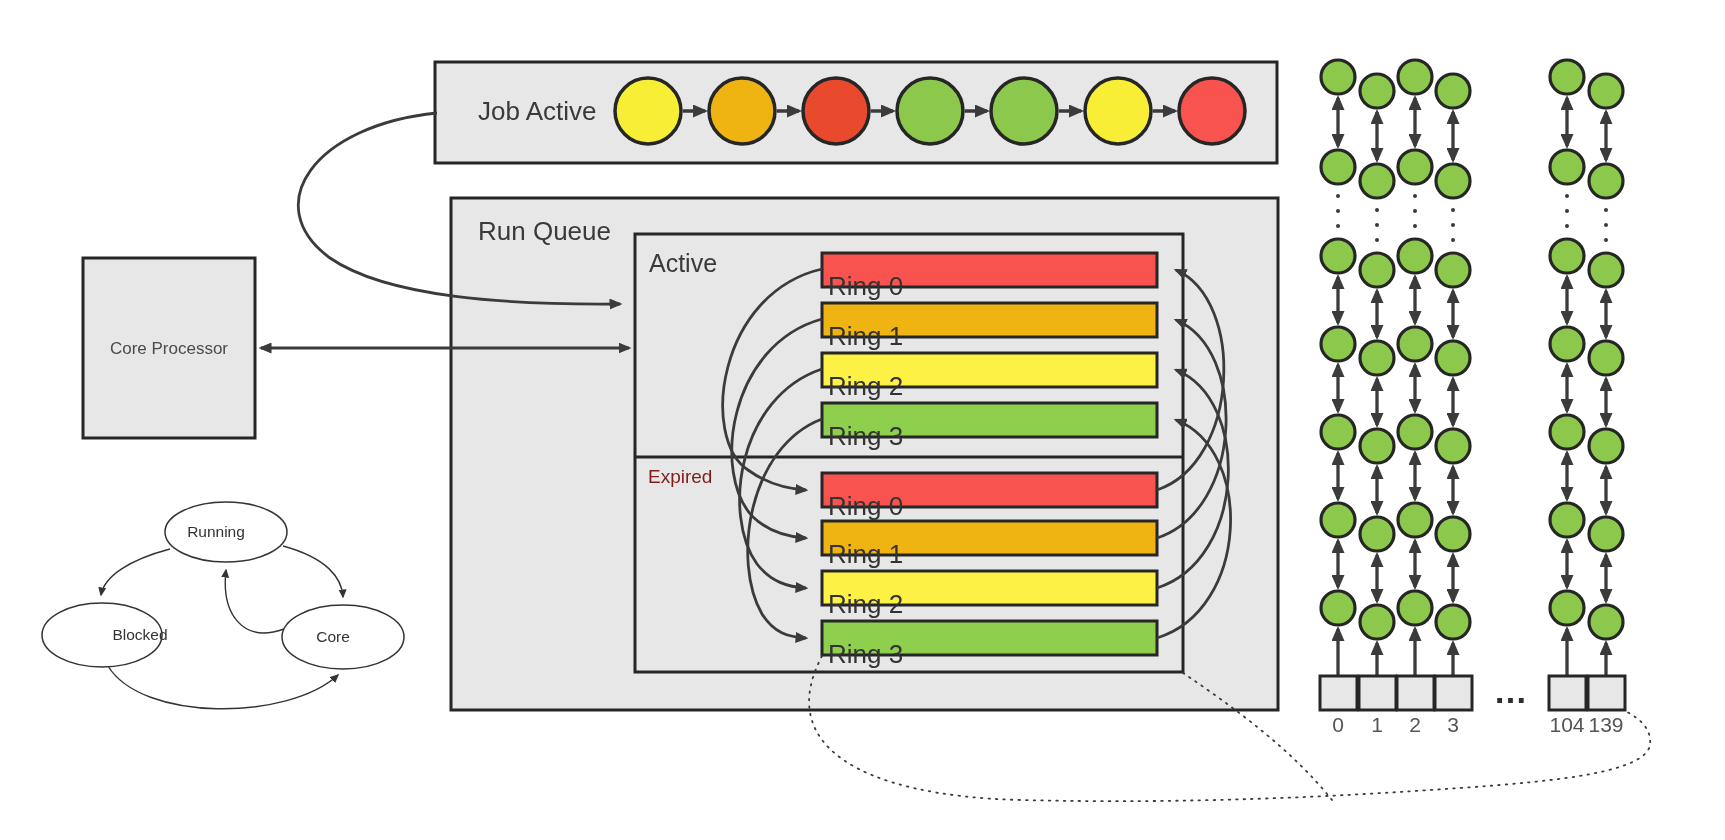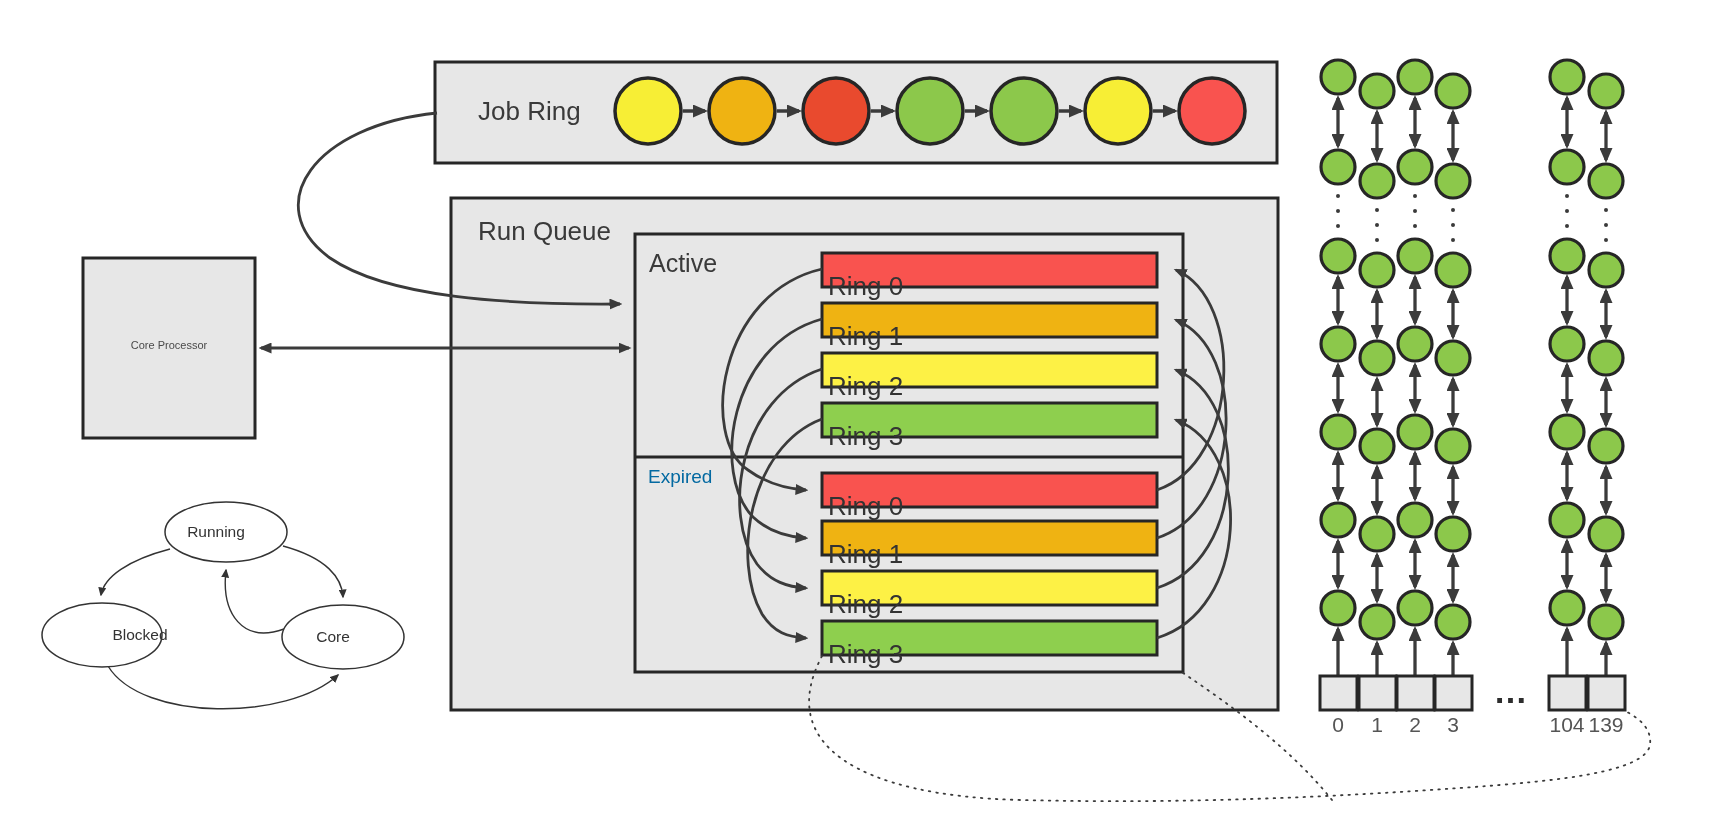--- a/index.html
+++ b/index.html
@@ -2,23 +2,23 @@
 <html><head>
 <meta charset="utf-8">
 <style>
   html,body{margin:0;padding:0;background:#fff;}
   .canvas{position:relative;width:1725px;height:840px;background:#fff;overflow:hidden;
           font-family:"Liberation Sans","DejaVu Sans",sans-serif;}
   .canvas svg{position:absolute;left:0;top:0;}
   .lbl{position:absolute;white-space:nowrap;color:#3a3a3a;}
   .lbl-big{font-size:26px;}
   .lbl-active{font-size:25px;}
-  .lbl-expired{font-size:19px;color:#0369a1;}
+  .lbl-expired{font-size:19px;color:#7f1d1d;}
   .lbl-ring{font-size:26px;line-height:30px;color:#333;margin-top:16px;}
-  .lbl-core{font-size:11px;color:#4a4a4a;width:172px;text-align:center;}
+  .lbl-core{font-size:17px;color:#4a4a4a;width:172px;text-align:center;}
   .lbl-state{font-size:15.5px;color:#333;width:100px;text-align:center;}
   .lbl-slot{font-size:21px;color:#555;width:60px;text-align:center;}
   .lbl-ellipsis{font-size:34px;font-weight:700;color:#2d2d2d;letter-spacing:3px;width:60px;text-align:center;}
 </style>
 </head>
 <body>
 
 <div class="canvas">
 <svg width="1725" height="840" viewBox="0 0 1725 840">
   <defs>
@@ -148,21 +148,21 @@
   <g fill="#e7e7e7" stroke="#262626" stroke-width="3">
     <rect x="1320" y="676" width="37" height="34"></rect>
     <rect x="1359" y="676" width="37" height="34"></rect>
     <rect x="1397" y="676" width="37" height="34"></rect>
     <rect x="1435" y="676" width="37" height="34"></rect>
     <rect x="1549" y="676" width="37" height="34"></rect>
     <rect x="1588" y="676" width="37" height="34"></rect>
   </g>
 </svg>
 
-<div class="lbl lbl-big" style="left:478px;top:96px;">Job Ring</div>
+<div class="lbl lbl-big" style="left:478px;top:96px;">Job Active</div>
 <div class="lbl lbl-big" style="left:478px;top:216px;">Run Queue</div>
 <div class="lbl lbl-active" style="left:649px;top:249px;">Active</div>
 <div class="lbl lbl-expired" style="left:648px;top:466px;">Expired</div>
 
 <div class="lbl lbl-ring" style="left:828px;top:255px;">Ring 0</div>
 <div class="lbl lbl-ring" style="left:828px;top:305px;">Ring 1</div>
 <div class="lbl lbl-ring" style="left:828px;top:355px;">Ring 2</div>
 <div class="lbl lbl-ring" style="left:828px;top:405px;">Ring 3</div>
 <div class="lbl lbl-ring" style="left:828px;top:475px;">Ring 0</div>
 <div class="lbl lbl-ring" style="left:828px;top:523px;">Ring 1</div>

